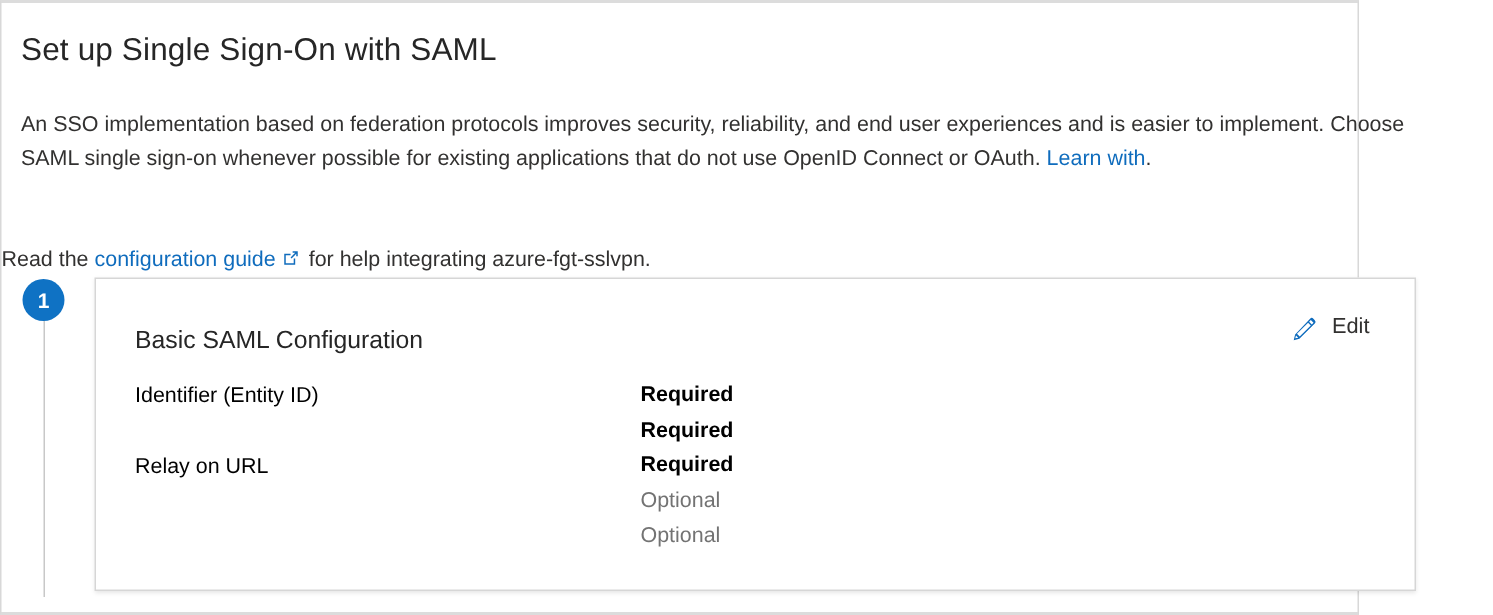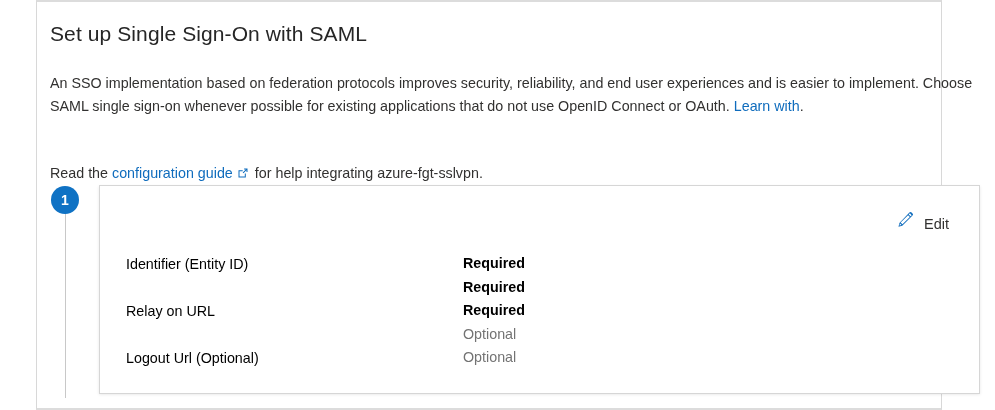--- a/index.html
+++ b/index.html
@@ -17,21 +17,20 @@
   #page {
     position: relative;
     box-sizing: border-box;
     width: 906px;
     height: 410px;
     background: #ffffff;
     border: 1px solid #d8d8d8;
     border-top: 2px solid #dcdcdc;
     border-bottom: 2px solid #dcdcdc;
     padding: 0;
-    margin-left: 36px;
   }
 
   
   .page-title {
     position: absolute;
     left: 13px;
     top: 6px;
     font-size: 21px;
     font-weight: 400;
     color: #262626;
@@ -51,21 +50,21 @@
   }
   .intro a, .guide-line a {
     color: #0f6cbd;
     text-decoration: none;
     cursor: pointer;
   }
 
   
   .guide-line {
     position: absolute;
-    left: 13px;
+    left: 0;
     top: 147px;
     font-size: 14.3px;
     line-height: 20px;
     color: #323130;
     white-space: nowrap;
   }
   .ext-icon {
     display: inline-block;
     vertical-align: -1px;
     margin: 0 2px 0 4px;
@@ -117,21 +116,21 @@
     color: #262626;
     white-space: nowrap;
   }
 
   
   .edit-action {
     position: absolute;
     right: 28px;
     top: 22px;
     display: flex;
-    align-items: flex-end;
+    align-items: flex-start;
     gap: 9px;
     cursor: pointer;
     background: none;
     border: none;
     padding: 2px 2px;
     font-family: inherit;
   }
   .edit-label {
     font-size: 14.5px;
     color: #323130;
@@ -181,20 +180,21 @@
 
   <p class="guide-line"><span>Read the </span><a href="#">configuration guide</a><span class="ext-icon"><svg width="12" height="12" viewBox="0 0 12 12" aria-hidden="true">
           <path d="M1.5 3.2h4.2v1H2.5v5.3h5.3V6.4h1v4.1H1.5z" fill="#0f6cbd"></path>
           <path d="M7.1 1.5h3.4v3.4h-1V3.2L6.4 6.3l-.7-.7 3.1-3.1H7.1z" fill="#0f6cbd"></path>
         </svg></span><span> for help integrating azure-fgt-sslvpn.</span></p>
 
   <div class="step-connector"></div>
   <div class="step-badge">1</div>
 
   <section class="card">
+    <h2 class="card-title">Basic SAML Configuration</h2>
 
     <button class="edit-action">
       <span class="pencil"><svg width="19" height="19" viewBox="0 0 20 20" aria-hidden="true">
             <path d="M14.1 2.6a1.6 1.6 0 0 1 2.3 0l1 1a1.6 1.6 0 0 1 0 2.3L6.6 16.7l-4 1 1-4zM13.4 4.7l1.9 1.9 1.2-1.2-1.9-1.9zM12.7 5.4 4.9 13.2l1.9 1.9 7.8-7.8zM4.2 14.3l-.5 2.1 2.1-.5z" fill="#0f6cbd"></path>
           </svg></span>
       <span class="edit-label">Edit</span>
     </button>
 
     <div class="fields">
       <div class="field-row">
@@ -205,19 +205,18 @@
         <span class="field-value required">Required</span>
       </div>
       <div class="field-row">
         <span class="field-label">Relay on URL</span>
         <span class="field-value required">Required</span>
       </div>
       <div class="field-row">
         <span class="field-value optional">Optional</span>
       </div>
       <div class="field-row">
-        <span class="field-label">Logout Url (Optional)</span>
         <span class="field-value optional">Optional</span>
       </div>
     </div>
   </section>
 
 </div>
 
 </body></html>

